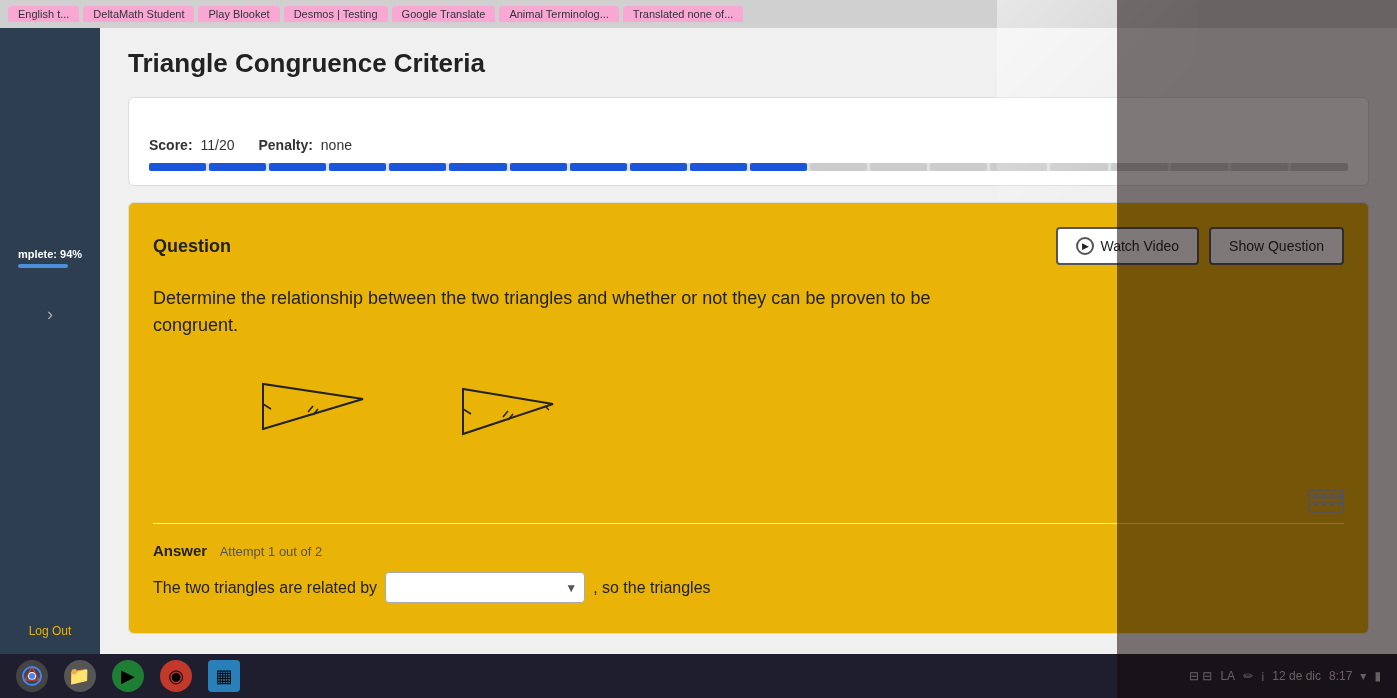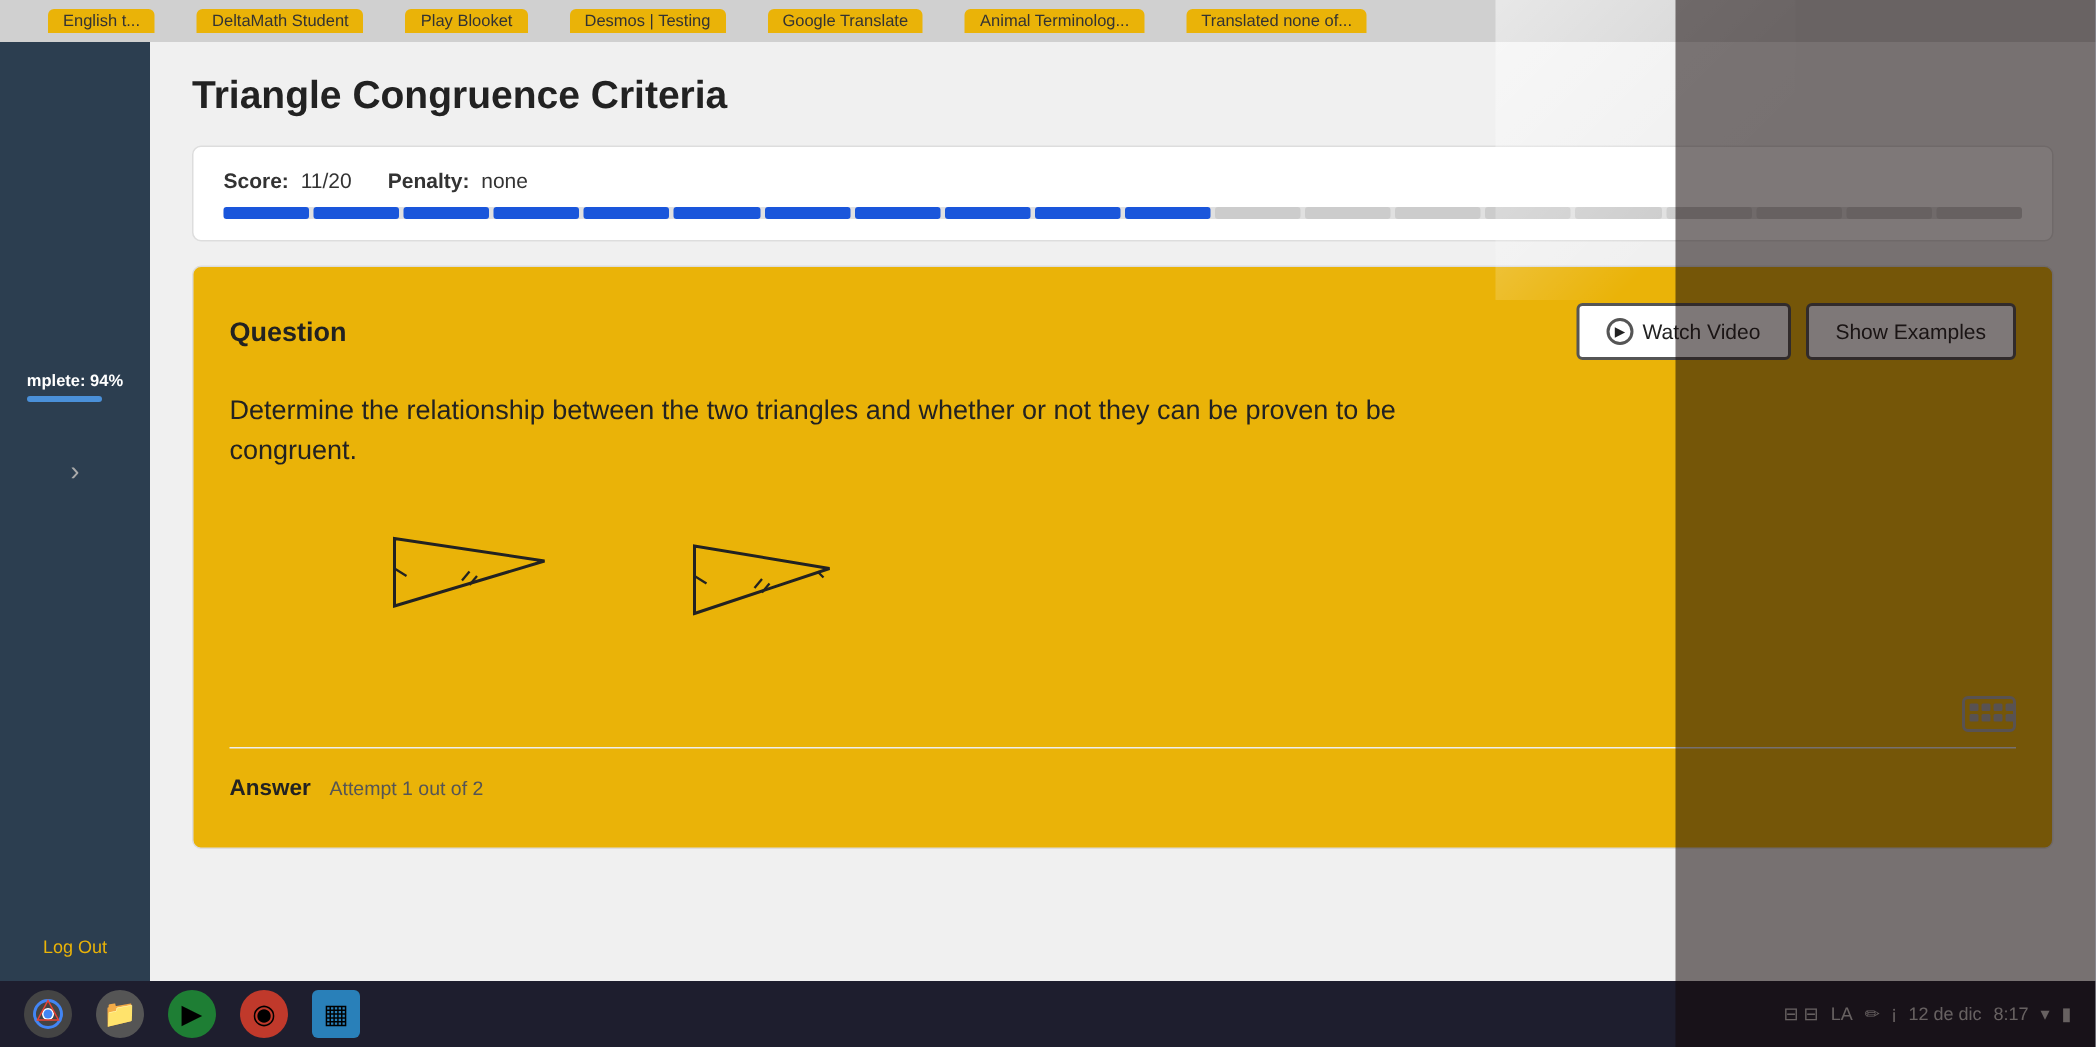--- a/index.html
+++ b/index.html
@@ -17,30 +17,29 @@
       background: #d0d0d0;
       height: 28px;
       display: flex;
       align-items: center;
       padding: 0 8px;
       gap: 4px;
       font-size: 11px;
       color: #333;
     }
     .tab-item {
-      background: #eab308;
+      background: #f9a8d4;
       border-radius: 4px 4px 0 0;
       padding: 2px 10px;
       font-size: 11px;
       color: #333;
       white-space: nowrap;
       overflow: hidden;
       text-overflow: ellipsis;
       max-width: 130px;
-      margin-left: 24px;
     }
 
     
     .main-layout {
       display: flex;
       height: calc(698px - 28px);
     }
 
     
     .sidebar {
@@ -108,20 +107,21 @@
       border-radius: 6px;
       padding: 14px 20px;
       margin-bottom: 16px;
     }
     .score-info {
       display: flex;
       gap: 24px;
       font-size: 14px;
       color: #333;
       margin-bottom: 10px;
+      margin-top: 25px;
     }
     .score-info strong {
       font-weight: bold;
     }
     .progress-track {
       height: 8px;
       background: #e0e0e0;
       border-radius: 4px;
       position: relative;
     }
@@ -419,21 +419,21 @@
     </div>
 
     <div class="question-card">
       <div class="question-header">
         <div class="question-label">Question</div>
         <div class="question-buttons">
           <button class="btn-watch-video">
             <div class="play-icon">▶</div>
             <span>Watch Video</span>
           </button>
-          <button class="btn-show-examples">Show Examples</button>
+          <button class="btn-show-examples">Show Question</button>
         </div>
       </div>
 
       <div class="question-text">Determine the relationship between the two triangles and whether or not they can be proven to be congruent.</div>
 
       <div class="triangle-area">
 
         <svg width="120" height="80" viewBox="0 0 120 80">
 
           <polygon points="10,60 110,30 10,15" fill="none" stroke="#222" stroke-width="2"></polygon>
@@ -464,20 +464,30 @@
           <div class="key-dot"></div>
           <div class="key-dot"></div>
           <div class="key-dot"></div>
         </div>
       </div>
 
       <div class="answer-section">
         <div>
           <span class="answer-label">Answer</span>
           <span class="answer-attempt">Attempt 1 out of 2</span>
+        </div>
+        <div class="answer-row">
+          <span>The two triangles are related by</span>
+          <div class="dropdown-wrapper">
+            <select class="answer-dropdown">
+              <option value=""></option>
+            </select>
+            <span class="dropdown-arrow">▼</span>
+          </div>
+          <span>, so the triangles</span>
         </div>
       </div>
     </div>
   </div>
 </div>
 
 <div class="light-beam"></div>
 <div class="dark-overlay"></div>
 
 <div class="taskbar">

